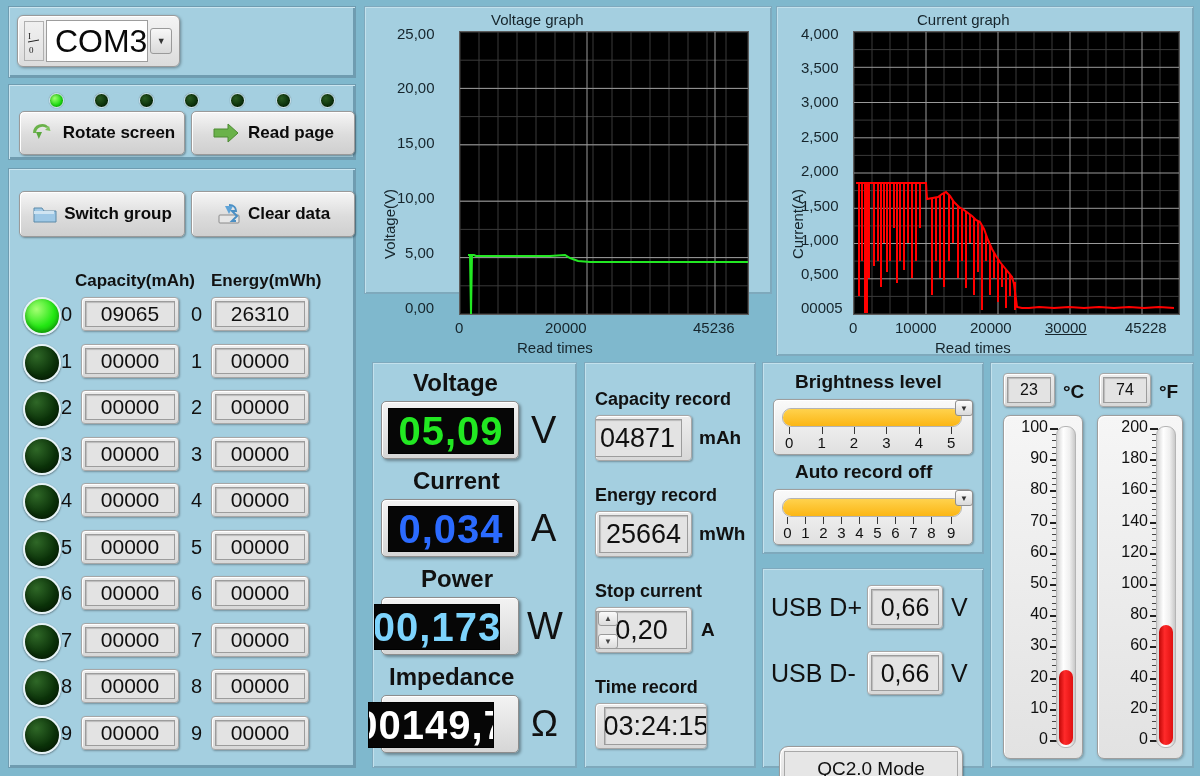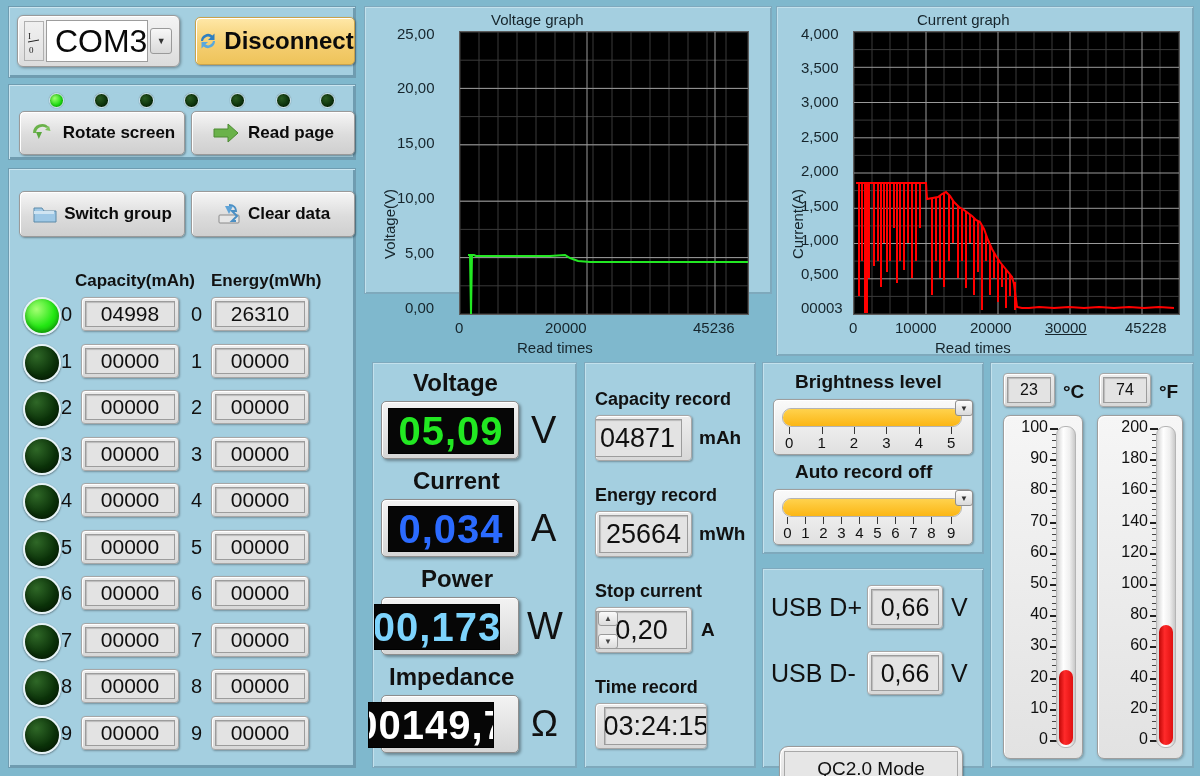--- a/index.html
+++ b/index.html
@@ -216,29 +216,20 @@
       <div class="io">
         <svg width="14" height="26" viewBox="0 0 14 26">
           <text x="1" y="11" font-size="9" fill="#222" font-family="Liberation Serif, serif">I</text>
           <line x1="1" y1="14" x2="12" y2="12" stroke="#222" stroke-width="1"></line>
           <text x="2" y="25" font-size="9" fill="#222" font-family="Liberation Serif, serif">0</text>
         </svg>
       </div>
       <div class="val">COM3</div>
       <div class="arrow">▼</div>
     </div>
-    <div class="btn amber" style="left:186px;top:10px;width:160px;height:48px;font-size:24px;gap:4px;">
-      <span style="display:inline-flex;">
-        <svg width="24" height="24" viewBox="0 0 24 24">
-          <path d="M5 12a7 7 0 0 1 11.5-5.4l2-2.1V11H12l2.6-2.6A5 5 0 0 0 7 12z" fill="#2f7fc0"></path>
-          <path d="M19 12a7 7 0 0 1-11.5 5.4l-2 2.1V13H12l-2.6 2.6A5 5 0 0 0 17 12z" fill="#59a8dd"></path>
-        </svg>
-      </span>
-      <span>Disconnect</span>
-    </div>
   </div>
 
   <div class="panel thick" style="left:8px;top:84px;width:348px;height:76px;">
     <div>
       <div class="led on" style="left:40px;top:8px;width:13px;height:13px;"></div>
       <div class="led off" style="left:85px;top:8px;width:13px;height:13px;"></div>
       <div class="led off" style="left:130px;top:8px;width:13px;height:13px;"></div>
       <div class="led off" style="left:175px;top:8px;width:13px;height:13px;"></div>
       <div class="led off" style="left:221px;top:8px;width:13px;height:13px;"></div>
       <div class="led off" style="left:267px;top:8px;width:13px;height:13px;"></div>
@@ -285,21 +276,21 @@
       <span>Clear data</span>
     </div>
 
     <div class="lbl" style="left:66px;top:102px;font-size:17px;">Capacity(mAh)</div>
     <div class="lbl" style="left:202px;top:102px;font-size:17px;">Energy(mWh)</div>
 
     <div id="group-rows">
         <div class="bigled on" style="left: 14px; top: 128px;"></div>
         <div class="lbl" style="left: 52px; top: 134px; font-size: 20px; font-weight: normal;">0</div>
         <div class="numbox" style="left: 72px; top: 128px; width: 98px; height: 34px;">
-          <div class="inner" style="font-size:21px;">04998</div>
+          <div class="inner" style="font-size:21px;">09065</div>
         </div>
         <div class="lbl" style="left: 182px; top: 134px; font-size: 20px; font-weight: normal;">0</div>
         <div class="numbox" style="left: 202px; top: 128px; width: 98px; height: 34px;">
           <div class="inner" style="font-size:21px;">26310</div>
         </div>
         <div class="bigled off" style="left: 14px; top: 174.5px;"></div>
         <div class="lbl" style="left: 52px; top: 180.5px; font-size: 20px; font-weight: normal;">1</div>
         <div class="numbox" style="left: 72px; top: 174.5px; width: 98px; height: 34px;">
           <div class="inner" style="font-size:21px;">00000</div>
         </div>
@@ -445,21 +436,21 @@
     <div class="xtitle" style="left:158px;top:332px;">Read times</div>
 
     <div class="tickn" style="left:24px;top:18px;">4,000</div>
     <div class="tickn" style="left:24px;top:52px;">3,500</div>
     <div class="tickn" style="left:24px;top:86px;">3,000</div>
     <div class="tickn" style="left:24px;top:121px;">2,500</div>
     <div class="tickn" style="left:24px;top:155px;">2,000</div>
     <div class="tickn" style="left:24px;top:190px;">1,500</div>
     <div class="tickn" style="left:24px;top:224px;">1,000</div>
     <div class="tickn" style="left:24px;top:258px;">0,500</div>
-    <div class="tickn" style="left:24px;top:292px;">00003</div>
+    <div class="tickn" style="left:24px;top:292px;">00005</div>
 
     <div class="tickn" style="left:72px;top:312px;">0</div>
     <div class="tickn" style="left:118px;top:312px;">10000</div>
     <div class="tickn" style="left:193px;top:312px;">20000</div>
     <div class="tickn" style="left:268px;top:312px;text-decoration:underline;">30000</div>
     <div class="tickn" style="left:348px;top:312px;">45228</div>
 
     <div class="plot" style="left:76px;top:24px;width:325px;height:282px;">
       <svg width="325" height="282" viewBox="0 0 325 282">
         <g stroke="#3a3a3a" stroke-width="1">

